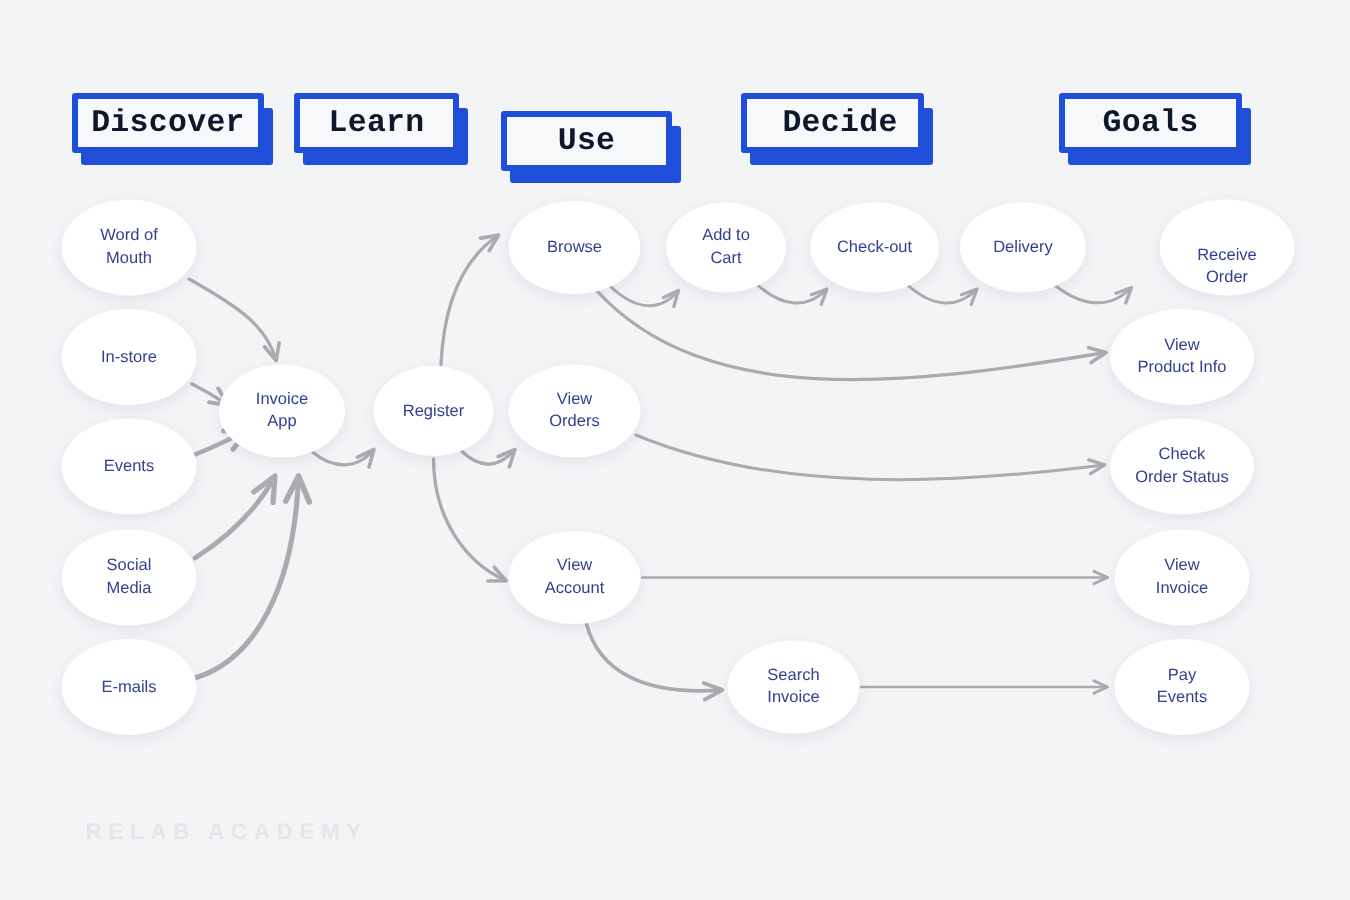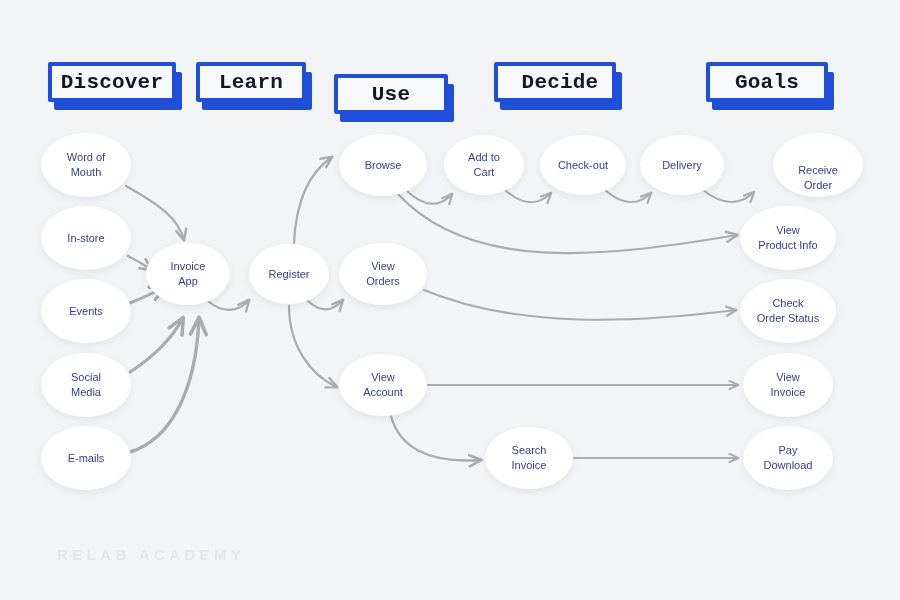--- a/index.html
+++ b/index.html
@@ -223,18 +223,18 @@
       <div class="node" style="left: 740px; top: 279px; width: 96px; height: 64px; text-align: center;">
         <span class="node-label">Check
 Order Status</span>
       </div>
       <div class="node" style="left: 743px; top: 353px; width: 90px; height: 64px;">
         <span class="node-label">View
 Invoice</span>
       </div>
       <div class="node" style="left: 743px; top: 426px; width: 90px; height: 64px;">
         <span class="node-label">Pay
-Download</span>
+Events</span>
       </div>
     </div>
 
   <div id="watermark">RELAB ACADEMY</div>
 </div>
 
 </body></html>

